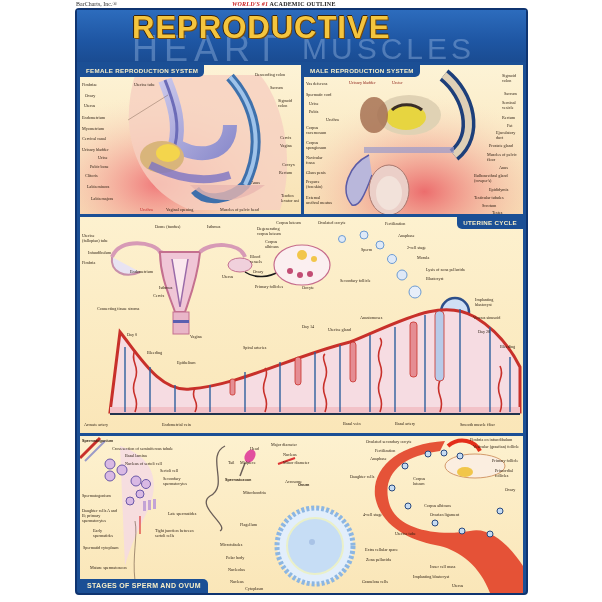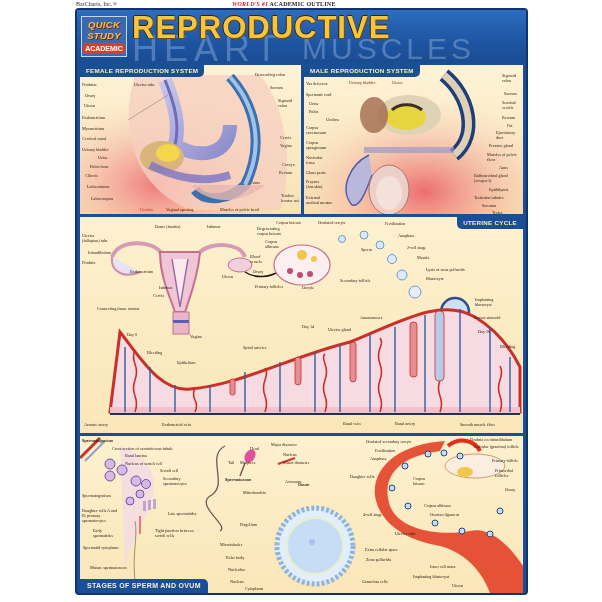--- a/index.html
+++ b/index.html
@@ -56,25 +56,20 @@
 <body>
 
 <div class="publisher">BarCharts, Inc.®</div>
 <div class="tagline"><span class="red">WORLD'S #1</span><span> ACADEMIC OUTLINE</span></div>
 
 <div class="chart">
 
   <div class="header">
     <span class="ghost muscles">MUSCLES</span>
     <span class="ghost heart">HEART</span>
-    <div class="logo">
-      <span class="l1">QUICK</span>
-      <span class="l2">STUDY</span>
-      <span class="l3">ACADEMIC</span>
-    </div>
     <div class="title1">REPRODUCTIVE</div>
   </div>
 
   <div class="panel p-female">
     <svg class="art" width="221" height="149">
       <defs>
         <radialGradient id="fg1" cx="35%" cy="80%" r="60%">
             <stop offset="0" stop-color="#f07a7a"></stop>
             <stop offset="1" stop-color="#f8d9c6" stop-opacity="0"></stop>
           </radialGradient>

